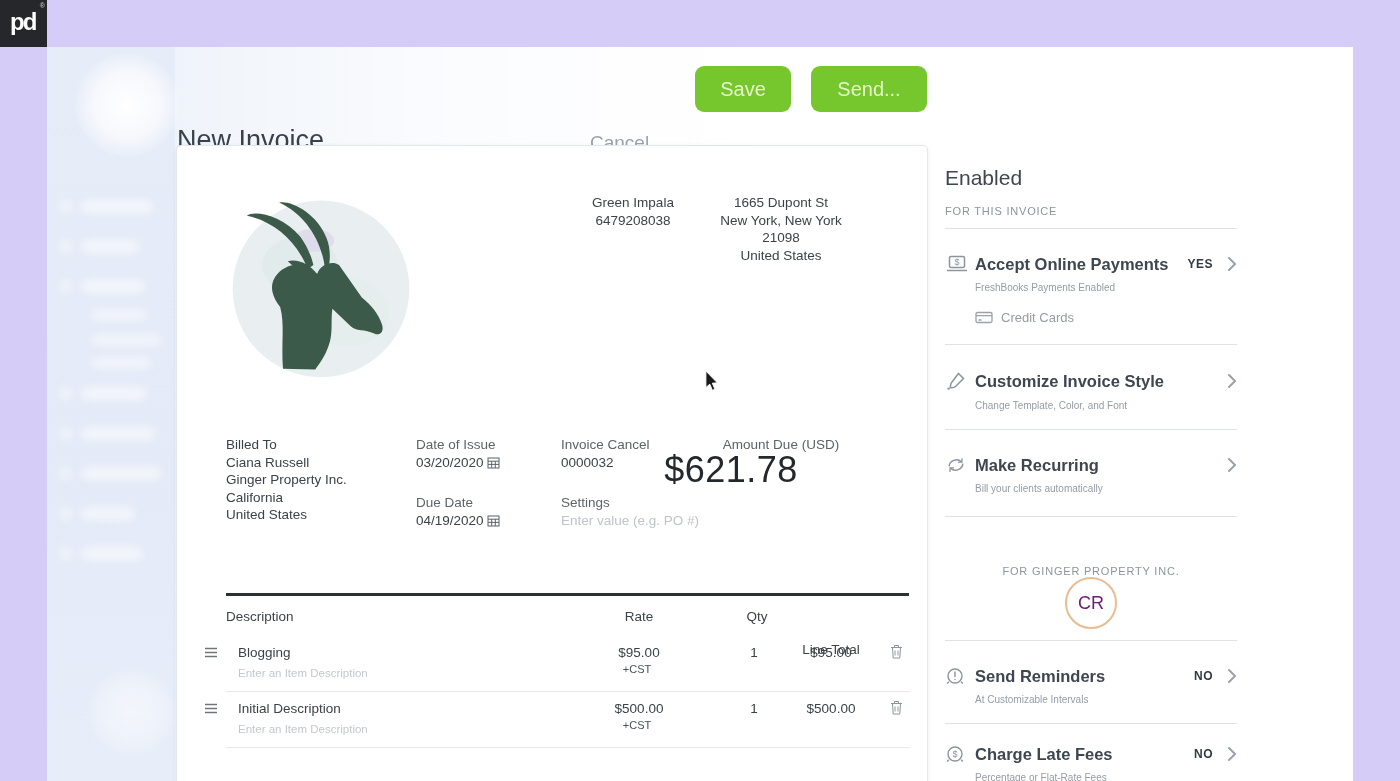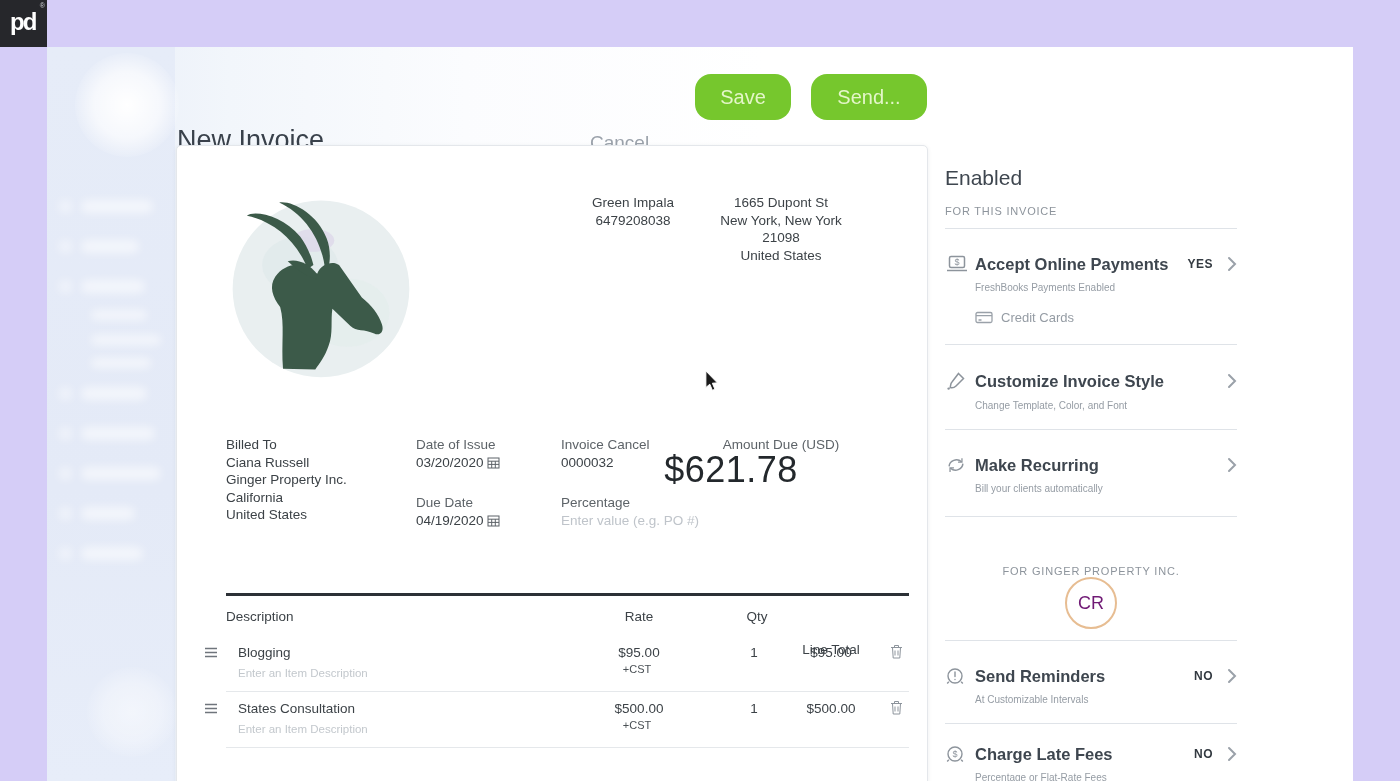--- a/index.html
+++ b/index.html
@@ -18,21 +18,21 @@
   
   .blur-side { position:absolute; left:0; top:0; width:128px; height:734px;
                background:linear-gradient(180deg,#e6ecf8,#e4eaf7 60%,#e7edf9); }
   .blur-side .bar { position:absolute; background:rgba(255,255,255,0.55); border-radius:7px; height:13px; filter:blur(4px); }
   .blur-side .sq  { position:absolute; background:rgba(255,255,255,0.4); border-radius:4px; width:13px; height:13px; filter:blur(4px); }
   .glow { position:absolute; border-radius:50%; background:radial-gradient(circle,#ffffff 0%,rgba(255,255,255,0.65) 45%,rgba(255,255,255,0) 75%); }
 
   
   .page-title { position:absolute; left:130px; top:78px; font-size:27px; color:#39414b; }
   .cancel-btn { position:absolute; left:543px; top:85px; font-size:19px; color:#9ba2ab; cursor:pointer; }
-  .btn { position:absolute; top:27px; height:46px; border:none; border-radius:16px; background:#76c72d;
+  .btn { position:absolute; top:19px; height:46px; border:none; border-radius:9px; background:#76c72d;
          color:#e4f6c9; font-size:20px; font-family:"Liberation Sans", sans-serif; cursor:pointer; }
   .btn.save { left:648px; width:96px; }
   .btn.send { left:764px; width:116px; }
 
   
   .card { position:absolute; left:129px; top:98px; width:752px; height:680px; background:#fff;
           border:1px solid #e4e7eb; border-radius:5px 5px 0 0; box-shadow:0 1px 4px rgba(40,50,70,0.08); }
   .abs { position:absolute; }
   .lbl { font-size:13.5px; color:#5d6368; }
   .val { font-size:13.5px; color:#3c4247; }
@@ -153,21 +153,21 @@
     <div class="abs lbl" style="left:239px; top:349px;">Due Date</div>
     <div class="abs val" style="left:239px; top:367px;">
       <span>04/19/2020</span><span class="cal-icon"><svg width="13" height="13" viewBox="0 0 13 13" fill="none" stroke="#5d6368" stroke-width="1">
             <rect x="1" y="2" width="11" height="10"></rect>
             <path d="M1 5.2h11M4.7 5.2v6.8M8.3 5.2v6.8M1 8.4h11"></path>
           </svg></span>
     </div>
 
     <div class="abs lbl" style="left:384px; top:291px;">Invoice Cancel</div>
     <div class="abs val" style="left:384px; top:309px;">0000032</div>
-    <div class="abs lbl" style="left:384px; top:349px;">Percentage</div>
+    <div class="abs lbl" style="left:384px; top:349px;">Settings</div>
     <div class="abs val placeholder" style="left:384px; top:367px;">Enter value (e.g. PO #)</div>
 
     <div class="abs lbl r" style="left:504px; top:291px; width:200px;">Amount Due (USD)</div>
     <div class="abs amount-big r" style="left:404px; top:303px; width:300px;">$621.78</div>
 
     <div class="thick-rule" style="top:447px;"></div>
     <div class="abs val" style="left:49px; top:463px;">Description</div>
     <div class="abs val r" style="left:412px; top:463px; width:100px;">Rate</div>
     <div class="abs val r" style="left:545px; top:463px; width:70px;">Qty</div>
     <div class="abs val r" style="left:604px; top:463px; width:100px;margin-top:33px;">Line Total</div>
@@ -192,21 +192,21 @@
         </div>
     </div>
     <div class="thin-rule" style="top:545px;"></div>
 
     <div>
       <div class="abs" style="left:27px; top:557px;">
           <svg width="14" height="11" viewBox="0 0 14 11">
             <path d="M1 1.5h12M1 5.5h12M1 9.5h12" stroke="#6f757c" stroke-width="1.6"></path>
           </svg>
         </div>
-      <div class="abs cell-desc" style="left:61px; top:555px;">States Consultation</div>
+      <div class="abs cell-desc" style="left:61px; top:555px;">Initial Description</div>
       <div class="abs cell-ph" style="left:61px; top:577px;">Enter an Item Description</div>
       <div class="abs val r" style="left:412px; top:555px; width:100px;">$500.00</div>
       <div class="abs tax r" style="left:412px; top:573px; width:96px;">+CST</div>
       <div class="abs val r" style="left:545px; top:555px; width:64px;">1</div>
       <div class="abs val r" style="left:604px; top:555px; width:100px;">$500.00</div>
       <div class="abs" style="left:713px; top:554px;">
           <svg width="13" height="15" viewBox="0 0 13 15" fill="none" stroke="#8d949c">
             <path d="M1 3.5h11M4.5 3.5V1.5h4v2M2.5 3.5l.7 10.5h6.6l.7-10.5"></path>
             <path d="M5 6.5v5M8 6.5v5"></path>
           </svg>

